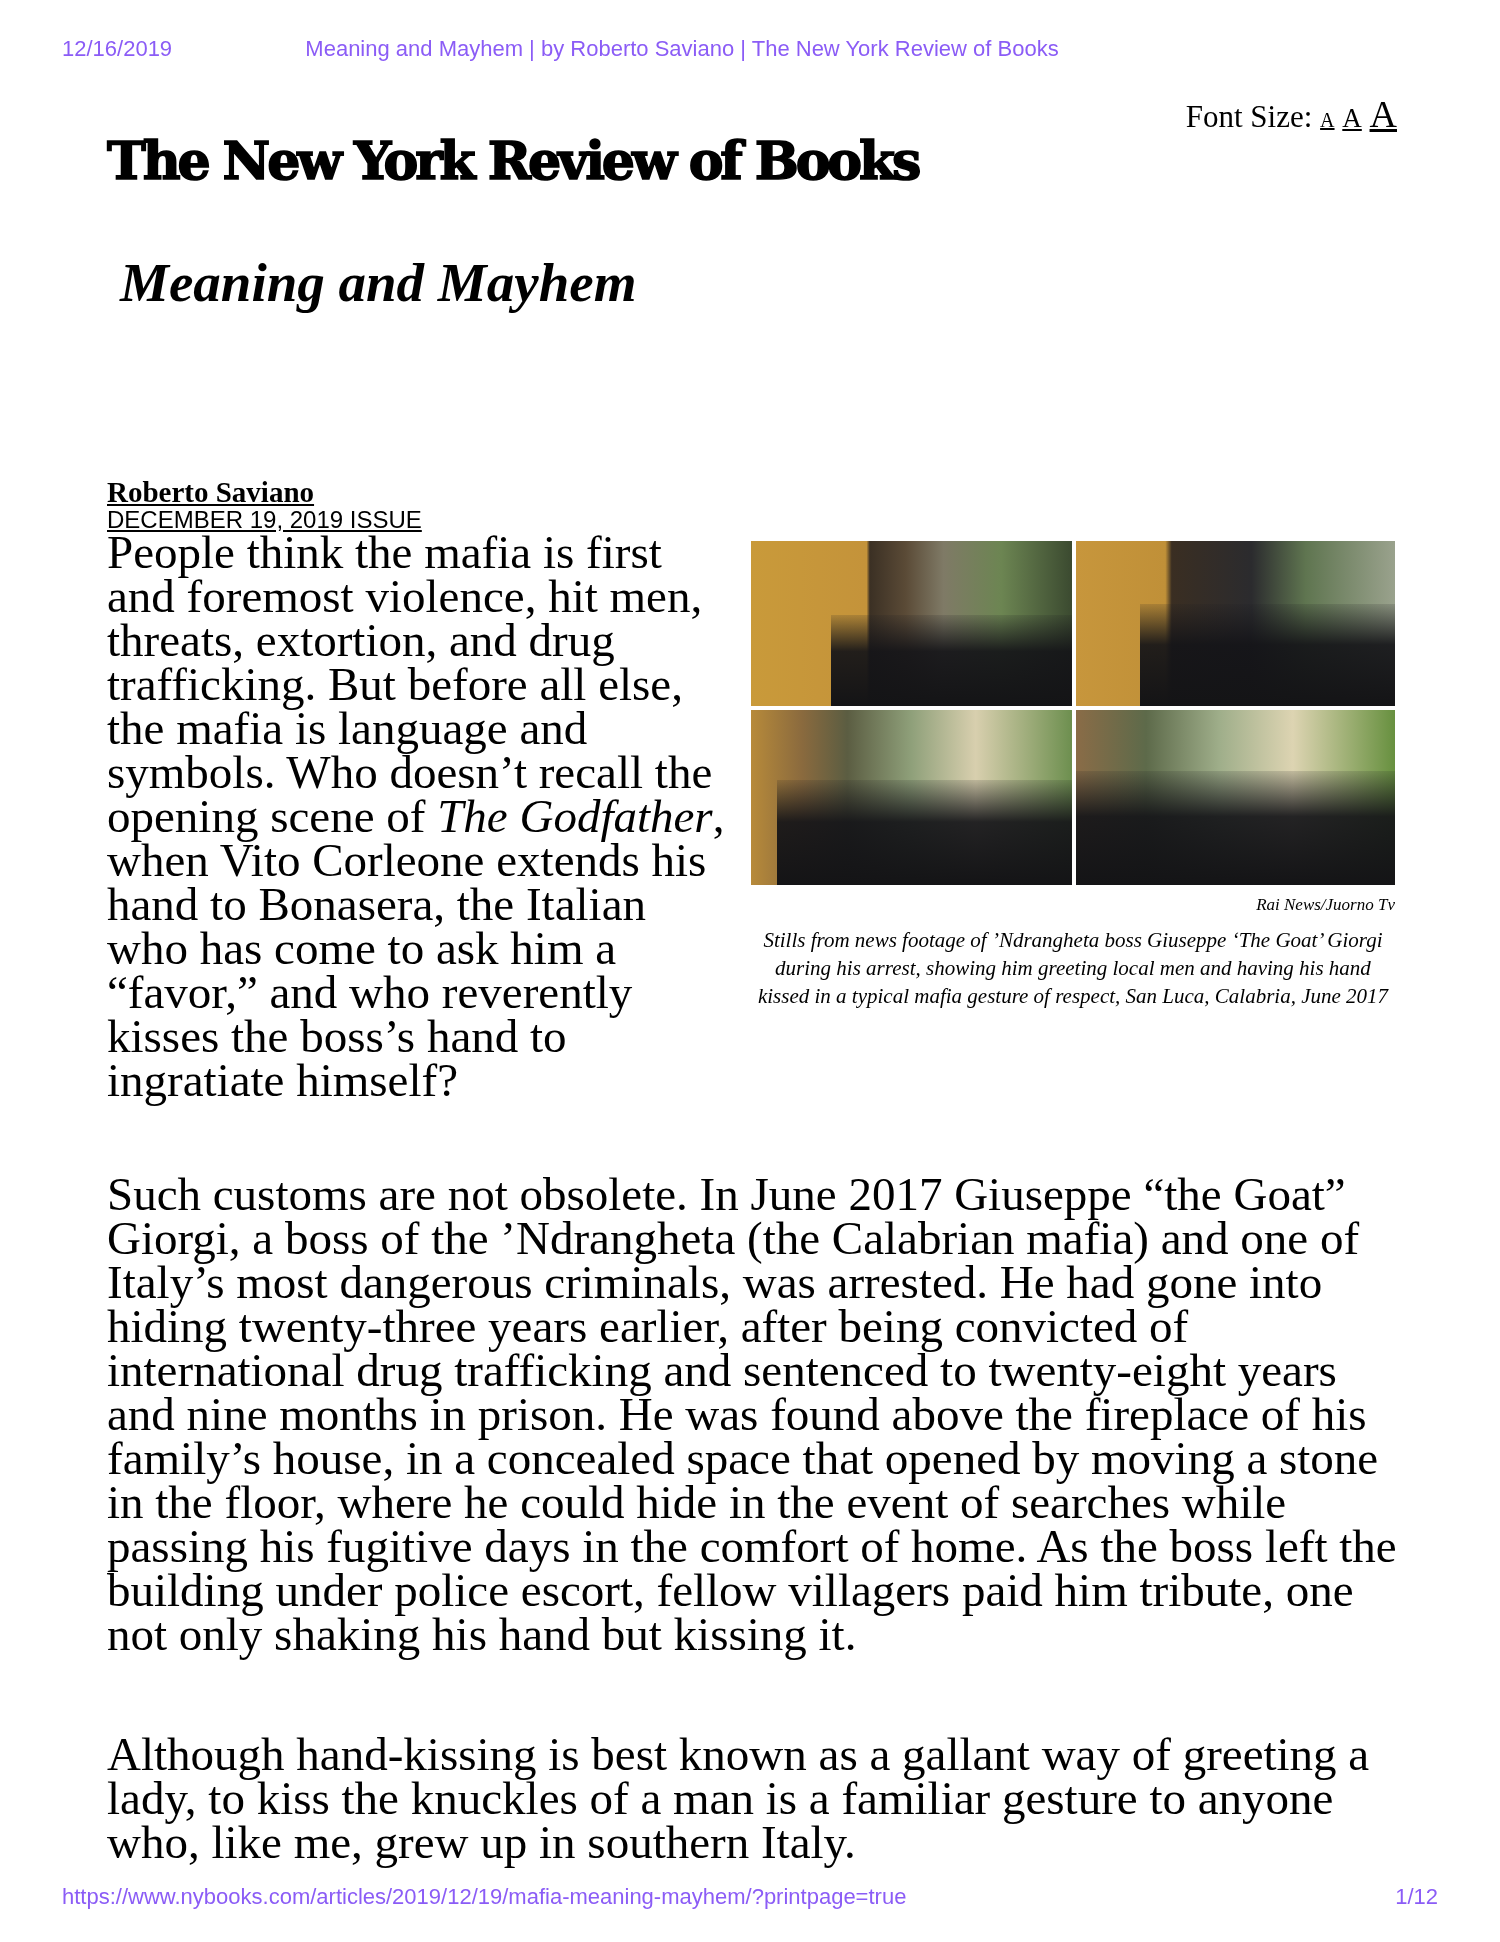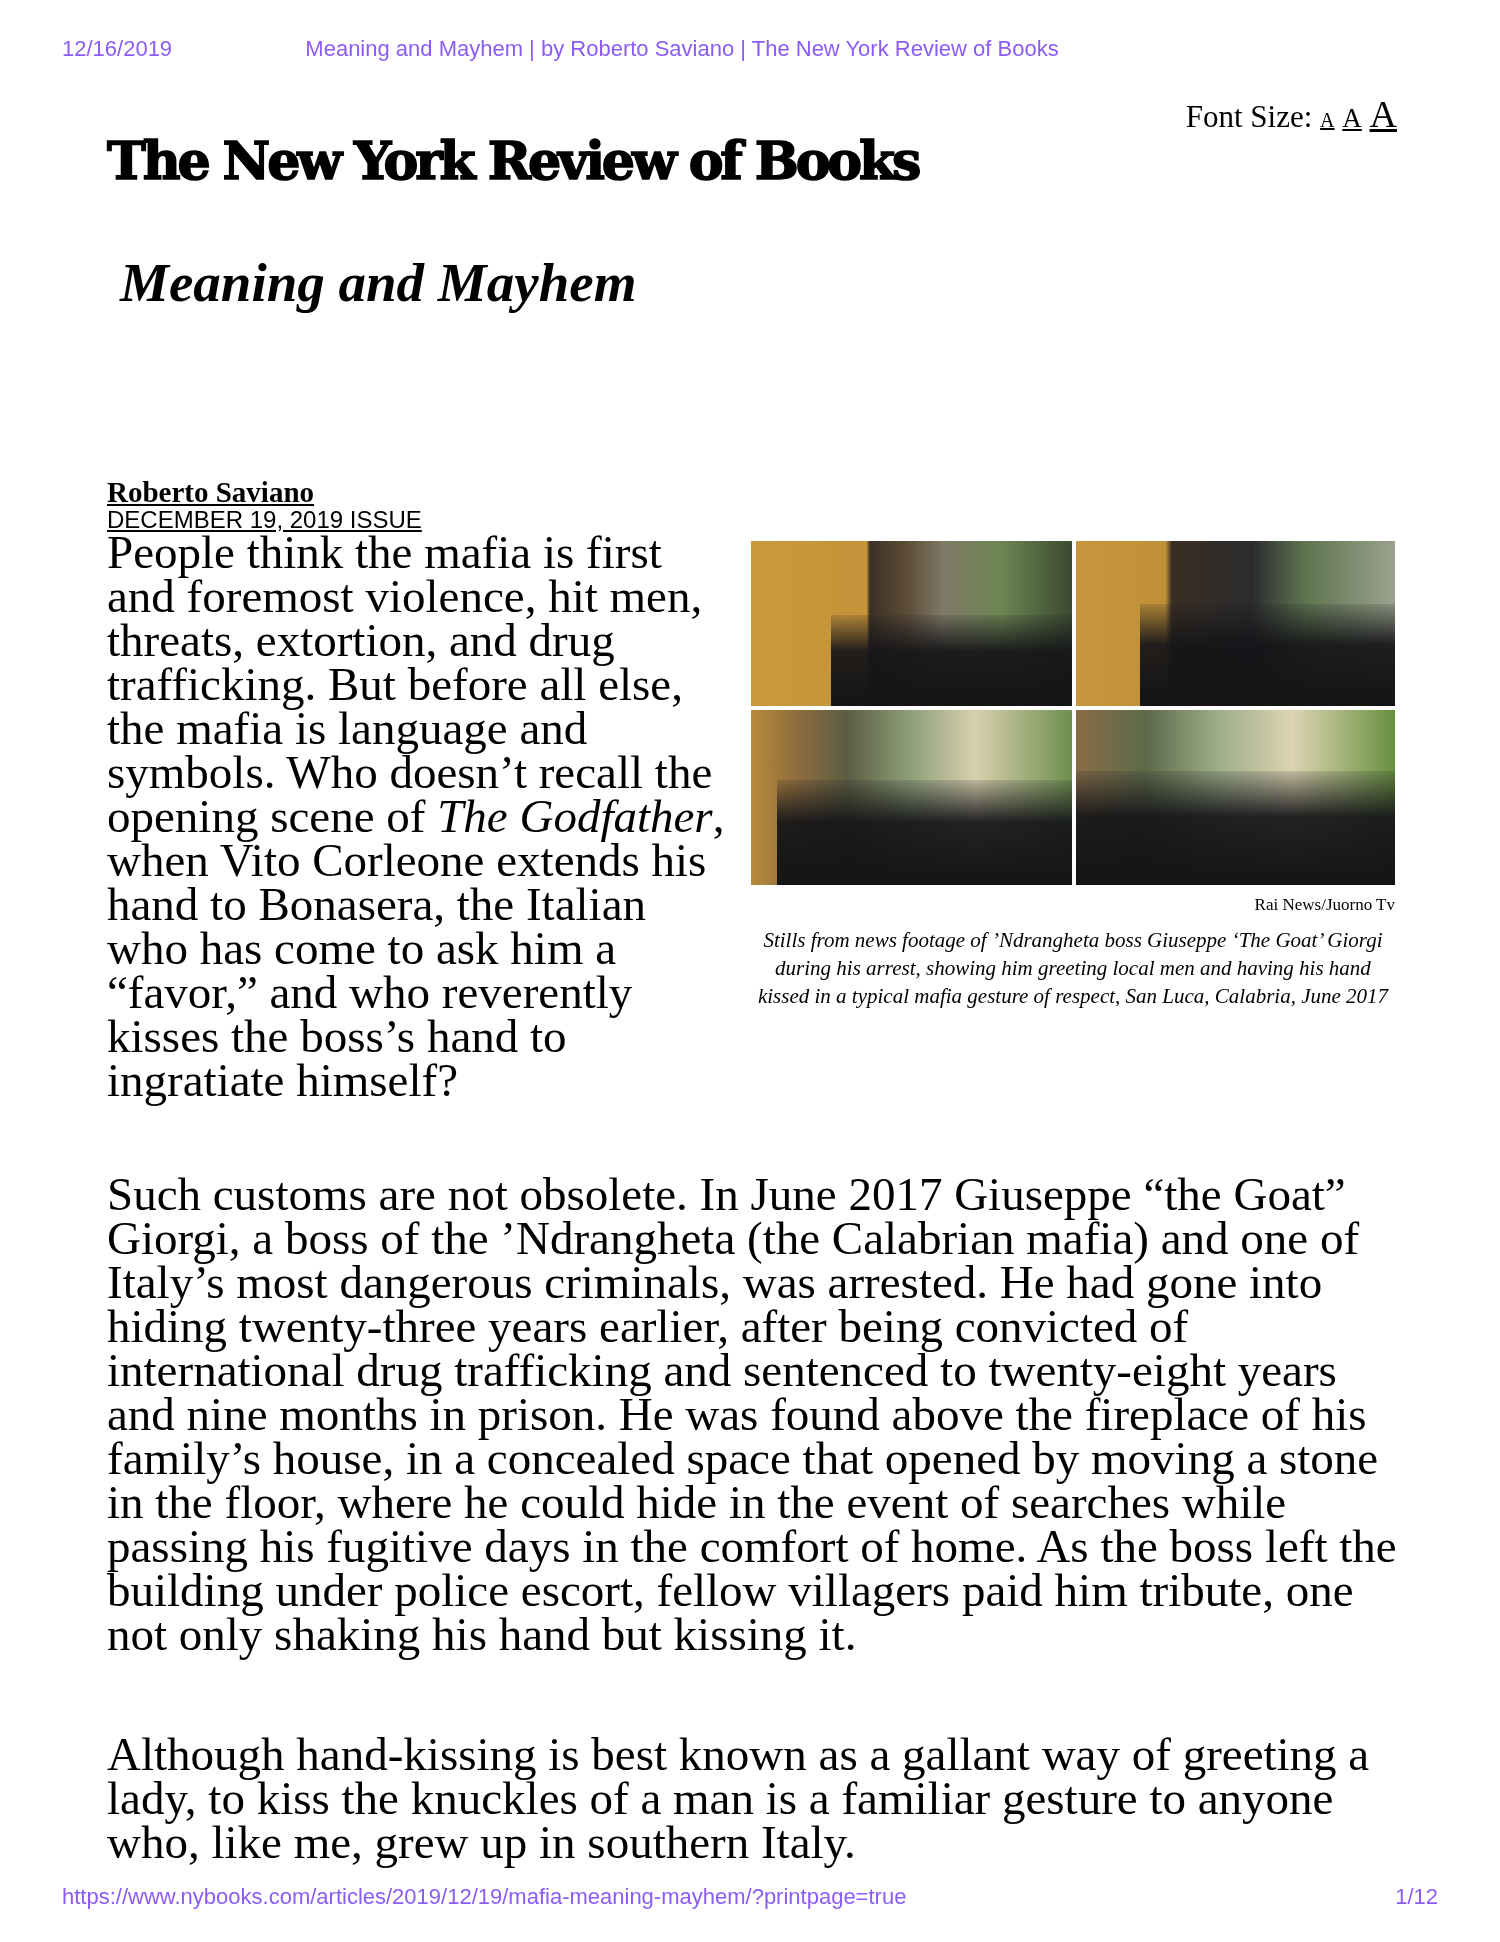--- a/index.html
+++ b/index.html
@@ -29,21 +29,21 @@
     .still { position: relative; overflow: hidden; }
     .still-1 { background: linear-gradient(90deg, #c99a3a 0%, #c4933a 36%, #3b3024 37%, #5a4a36 48%, #7f7a66 60%, #6c8552 78%, #3b4a30 100%); }
     .still-2 { background: linear-gradient(90deg, #c7963c 0%, #c09038 28%, #3a2e22 30%, #2b2b2e 55%, #5f7550 72%, #9aa28d 100%); }
     .still-3 { background: linear-gradient(90deg, #b78a3a 0%, #8a6a3e 16%, #5b5d42 30%, #8fa07a 50%, #d8cfae 70%, #6d8f4f 100%); }
     .still-4 { background: linear-gradient(90deg, #8a6c47 0%, #5d6a4a 22%, #9fae8a 45%, #ddd4b2 68%, #67903f 100%); }
     .crowd { position: absolute; left: 0; right: 0; bottom: 0; height: 55%; background: linear-gradient(180deg, rgba(30,30,34,0.15) 0%, rgba(20,20,24,0.92) 40%, #141416 100%); }
     .still-1 .crowd { left: 25%; }
     .still-2 .crowd { left: 20%; height: 62%; }
     .still-3 .crowd { left: 8%; height: 60%; }
     .still-4 .crowd { height: 65%; }
-    .credit { margin-top: 9px; text-align: right; font-family: "Liberation Serif", serif; font-size: 17px; line-height: 22px; }
+    .credit { margin-top: 9px; text-align: right; font-family: "Liberation Serif", serif; font-style: italic; font-size: 17px; line-height: 22px; }
     .caption { margin: 10px 6px 0 6px; text-align: center; font-family: "Liberation Serif", serif; font-style: italic; font-size: 21px; line-height: 28px; }
   </style>
 </head>
 <body>
 
 <div class="print-header hdr-date">12/16/2019</div>
 <div class="print-header hdr-title">Meaning and Mayhem | by Roberto Saviano | The New York Review of Books</div>
 
 <div class="font-size-ctrl">
   <span>Font Size:</span>

